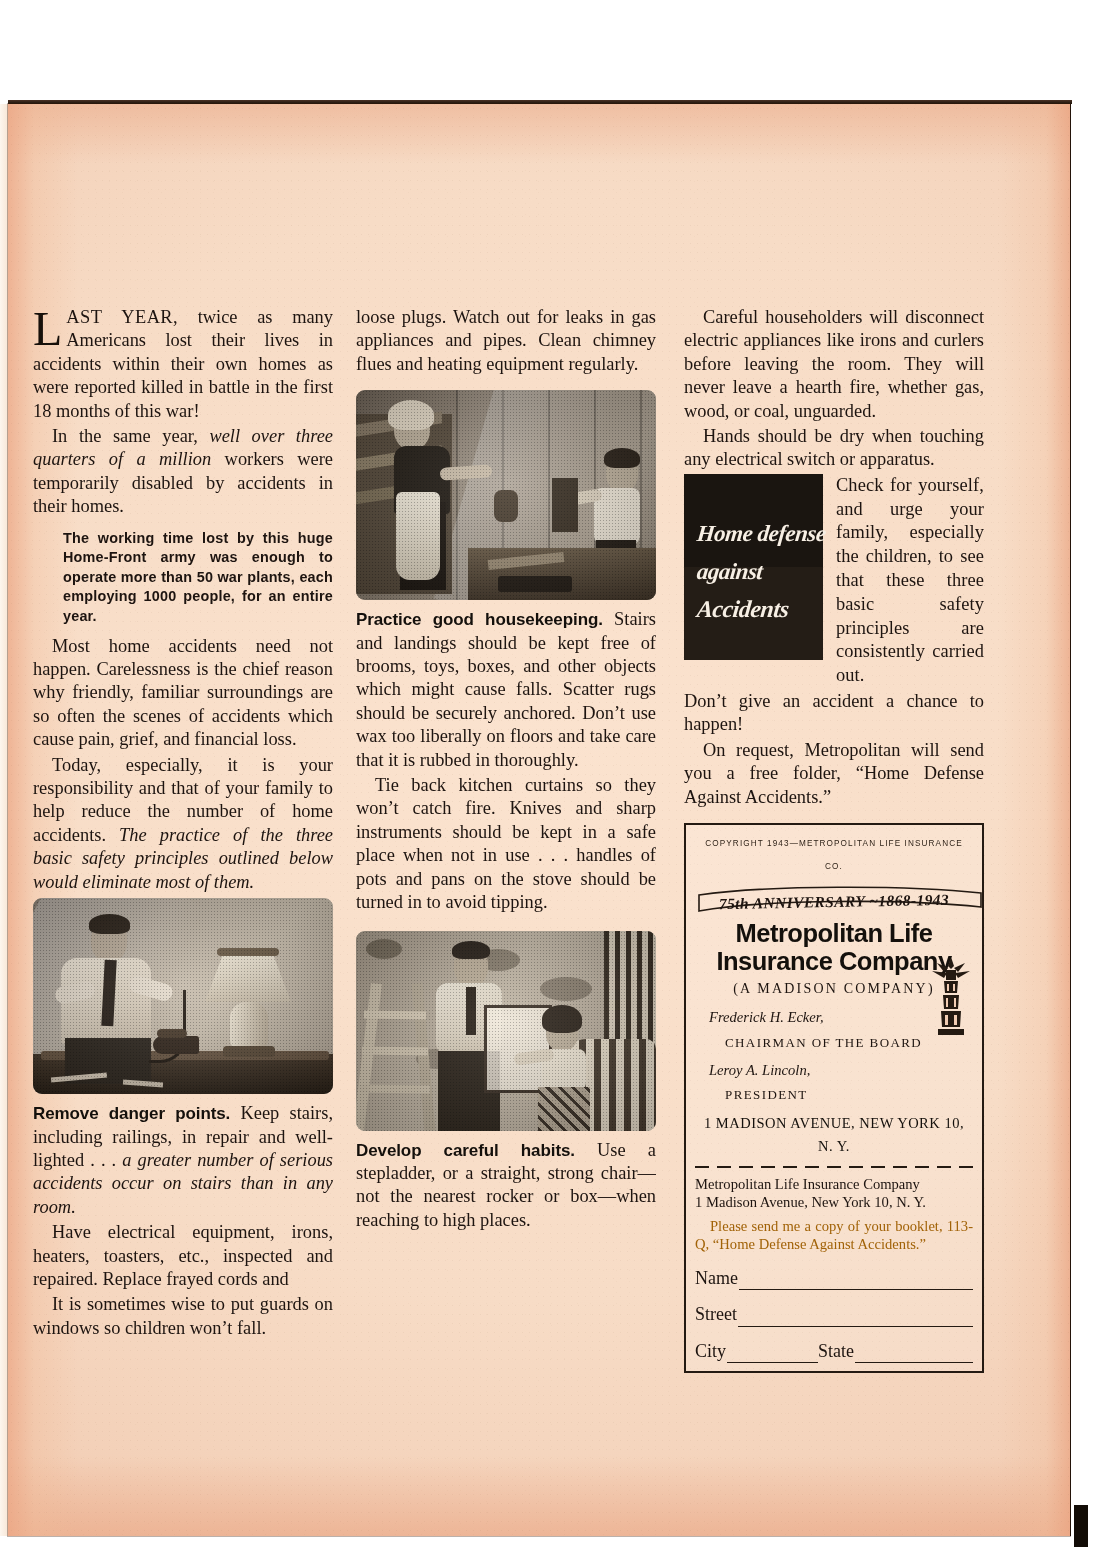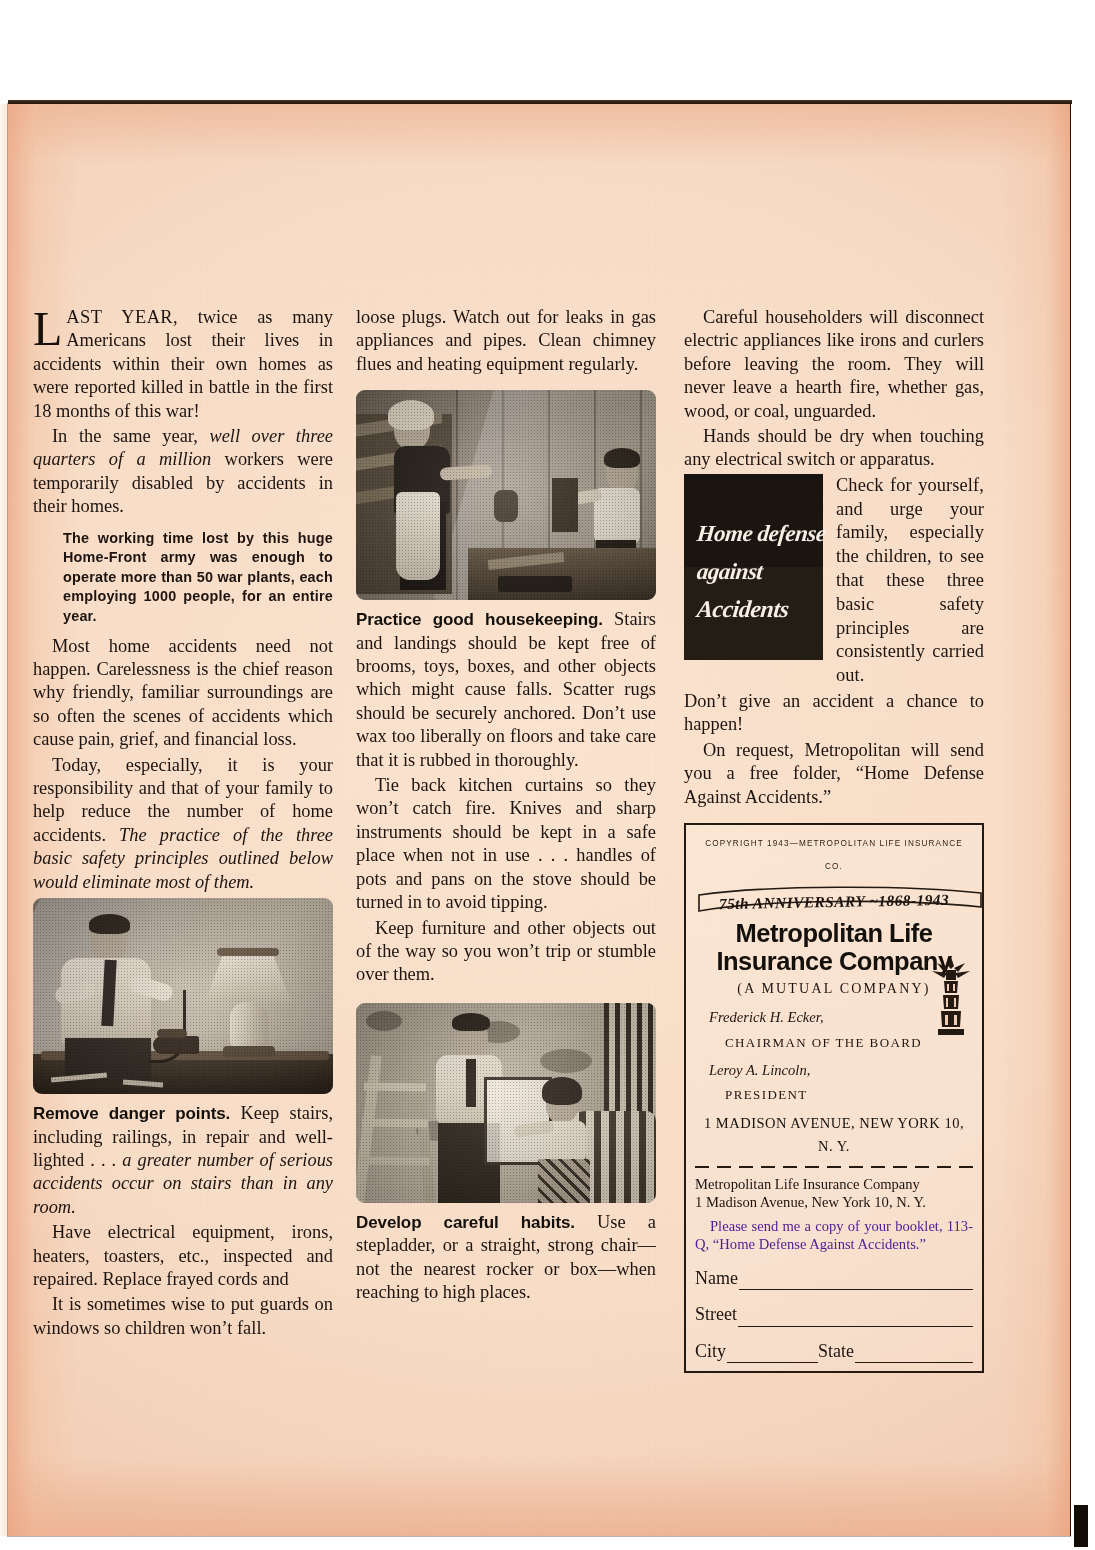--- a/index.html
+++ b/index.html
@@ -118,21 +118,21 @@
   .addr{font-family:"Liberation Serif",serif;font-size:14.5px;letter-spacing:.5px;
     text-align:center;color:#14100c;text-indent:0;margin:5px 0 0 0;}
   #tower{position:absolute;right:8px;top:132px;width:46px;height:78px;}
 
   #dashes{height:2px;margin:7px 0 7px 0;
     background-image:linear-gradient(to right,#241a12 0 14px, transparent 14px 22px);
     background-size:22px 2px;background-repeat:repeat-x;}
   .coupline{font-family:"Liberation Serif",serif;font-size:14.6px;line-height:18.6px;
     color:#1d1410;text-indent:0;margin:0;}
   .couprequest{font-family:"Liberation Serif",serif;font-size:14.6px;line-height:18.6px;
-    color:#4c1d95;text-indent:15px;margin:5px 0 0 0;text-align:justify;}
+    color:#a16207;text-indent:15px;margin:5px 0 0 0;text-align:justify;}
   .field{display:flex;align-items:flex-end;margin-top:13px;}
   .flabel{font-family:"Liberation Serif",serif;font-size:18px;color:#1d1410;white-space:nowrap;}
   .fline{flex:1;border-bottom:1.4px solid #241a12;height:14px;margin-left:1px;}
   .fline.short{flex:0 0 118px;}
 </style>
 </head>
 <body>
 
 <div id="page">
 
@@ -238,21 +238,20 @@
       <div class="ph-el" style="left:112px;bottom:0;width:188px;height:52px;background:linear-gradient(to bottom,#6b5c48,#45392c);"></div>
       <div class="ph-el" style="left:132px;bottom:34px;width:76px;height:10px;background:#9c8d76;transform:rotate(-6deg);"></div>
       <div class="ph-el" style="left:142px;bottom:8px;width:74px;height:16px;border-radius:3px;background:#241d16;"></div>
       <div class="grain"></div>
         <div class="vig"></div>
     </div>
 
     <p class="noind"><span class="capttl">Practice good housekeeping.</span><span> Stairs and landings should be kept free of brooms, toys, boxes, and other objects which might cause falls. Scatter rugs should be securely anchored. Don’t use wax too liberally on floors and take care that it is rubbed in thoroughly.</span></p>
 
     <p>Tie back kitchen curtains so they won’t catch fire. Knives and sharp instruments should be kept in a safe place when not in use . . . handles of pots and pans on the stove should be turned in to avoid tipping.</p>
-    <p>Keep furniture and other objects out of the way so you won’t trip or stumble over them.</p>
 
     <div class="photo" id="photo3" style="height:200px;margin-top:16px;">
       <div class="ph-el" style="inset:0;background:linear-gradient(115deg,#a89c8c 0%,#c3b8a7 45%,#b0a494 100%);"></div>
 
       <div class="ph-el" style="left:10px;top:8px;width:36px;height:20px;border-radius:50%;background:rgba(60,50,36,.45);"></div>
       <div class="ph-el" style="left:120px;top:18px;width:44px;height:22px;border-radius:50%;background:rgba(60,50,36,.40);"></div>
       <div class="ph-el" style="left:184px;top:46px;width:52px;height:24px;border-radius:50%;background:rgba(60,50,36,.38);"></div>
       <div class="ph-el" style="left:60px;top:118px;width:40px;height:20px;border-radius:50%;background:rgba(60,50,36,.32);"></div>
       <div class="ph-el" style="left:200px;top:120px;width:40px;height:20px;border-radius:50%;background:rgba(60,50,36,.30);"></div>
 
@@ -314,21 +313,21 @@
 
       <div id="ribbon">
         <svg width="286" height="34" viewBox="0 0 286 34">
           <path d="M2 12 C70 2, 210 2, 284 10 L284 24 C210 16, 70 16, 2 28 Z" fill="none" stroke="#241a12" stroke-width="1.6"></path>
         </svg>
         <div id="ribbontext">75th ANNIVERSARY ~1868-1943</div>
       </div>
 
       <div class="metname">Metropolitan Life</div>
       <div class="metname">Insurance Company</div>
-      <div class="mutual">(A MUTUAL COMPANY)</div>
+      <div class="mutual">(A MADISON COMPANY)</div>
 
       <p class="offrow">
         <span class="offname">Frederick H. Ecker,</span>
       </p>
       <p class="offrow">
         <span class="offtitle">CHAIRMAN OF THE BOARD</span>
       </p>
       <p class="offrow" style="margin-top:4px;">
         <span class="offname">Leroy A. Lincoln,</span>
       </p>

